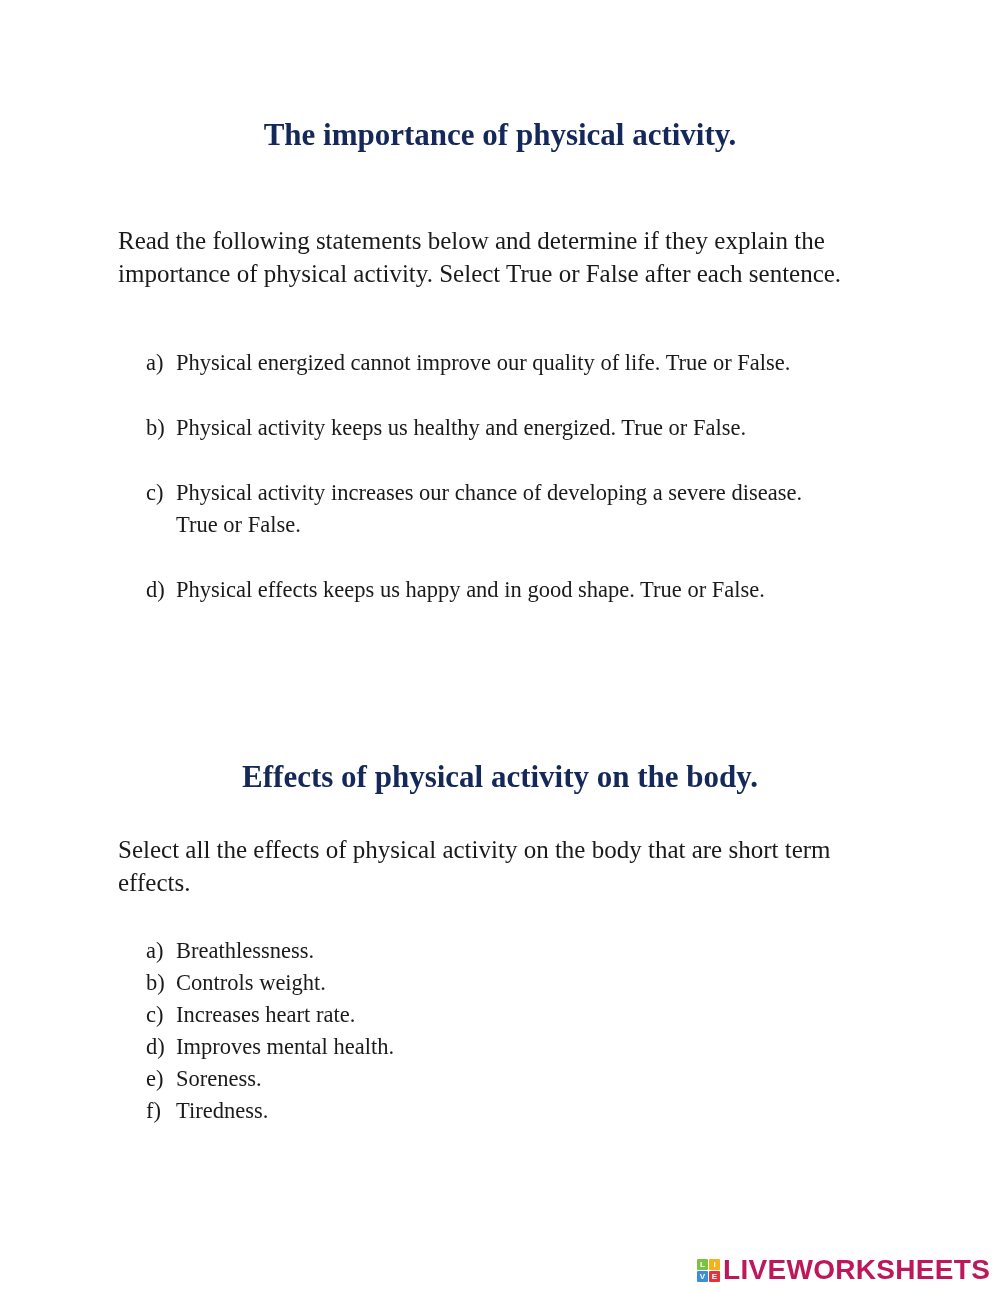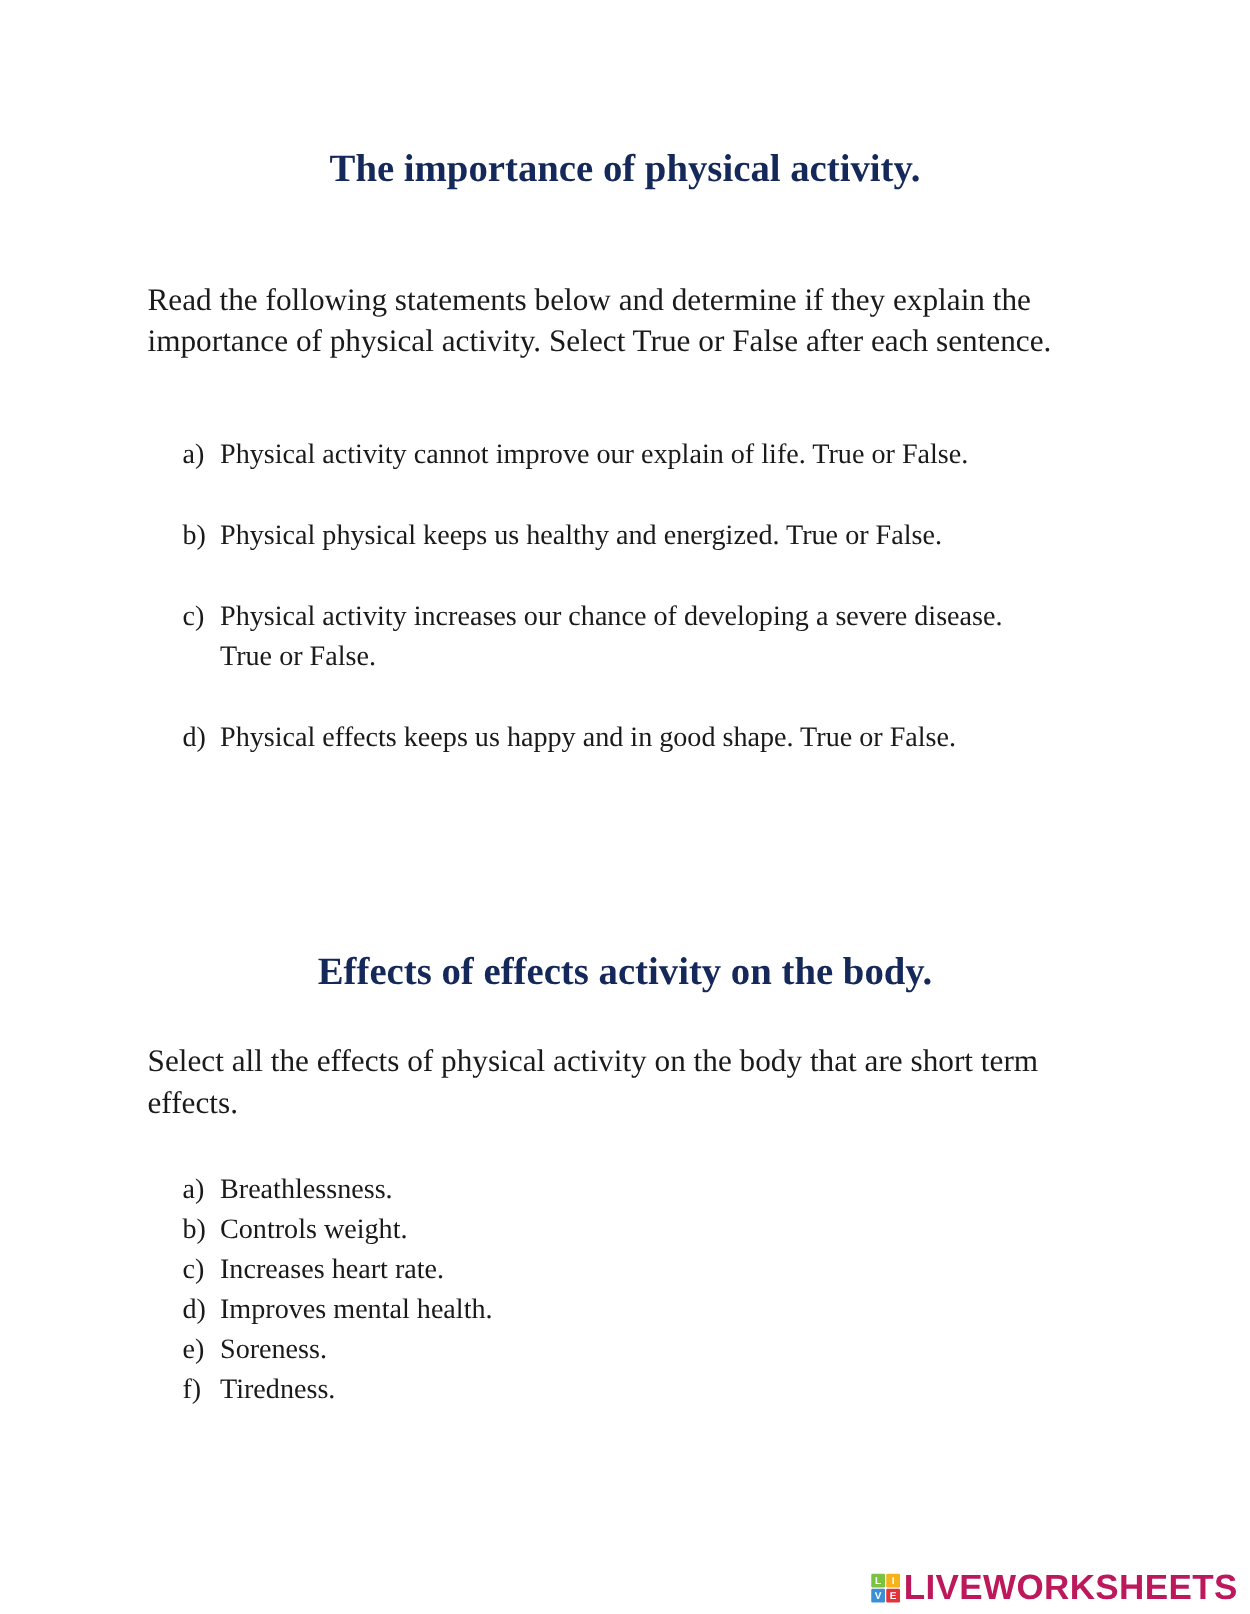--- a/index.html
+++ b/index.html
@@ -20,38 +20,38 @@
 </style>
 </head>
 <body>
 
 <div>
   <div class="h1" style="top:117px;">The importance of physical activity.</div>
   <div class="para" style="top:224px;">Read the following statements below and determine if they explain the importance of physical activity. Select True or False after each sentence.</div>
 
   <div class="item" style="top:347px;">
     <span class="lbl">a)</span>
-    <span class="txt">Physical activity cannot improve our explain of life. True or False.</span>
+    <span class="txt">Physical energized cannot improve our quality of life. True or False.</span>
   </div>
   <div class="item" style="top:412px;">
     <span class="lbl">b)</span>
-    <span class="txt">Physical physical keeps us healthy and energized. True or False.</span>
+    <span class="txt">Physical activity keeps us healthy and energized. True or False.</span>
   </div>
   <div class="item" style="top:477px; width:680px;">
     <span class="lbl">c)</span>
     <span class="txt">Physical activity increases our chance of developing a severe disease. True or False.</span>
   </div>
   <div class="item" style="top:574px;">
     <span class="lbl">d)</span>
     <span class="txt">Physical effects keeps us happy and in good shape. True or False.</span>
   </div>
 </div>
 
 <div>
-  <div class="h1" style="top:759px;">Effects of effects activity on the body.</div>
+  <div class="h1" style="top:759px;">Effects of physical activity on the body.</div>
   <div class="para" style="top:833px;">Select all the effects of physical activity on the body that are short term effects.</div>
 
   <div class="item" style="top:935px;">
     <span class="lbl">a)</span>
     <span class="txt">Breathlessness.</span>
   </div>
   <div class="item" style="top:967px;">
     <span class="lbl">b)</span>
     <span class="txt">Controls weight.</span>
   </div>

